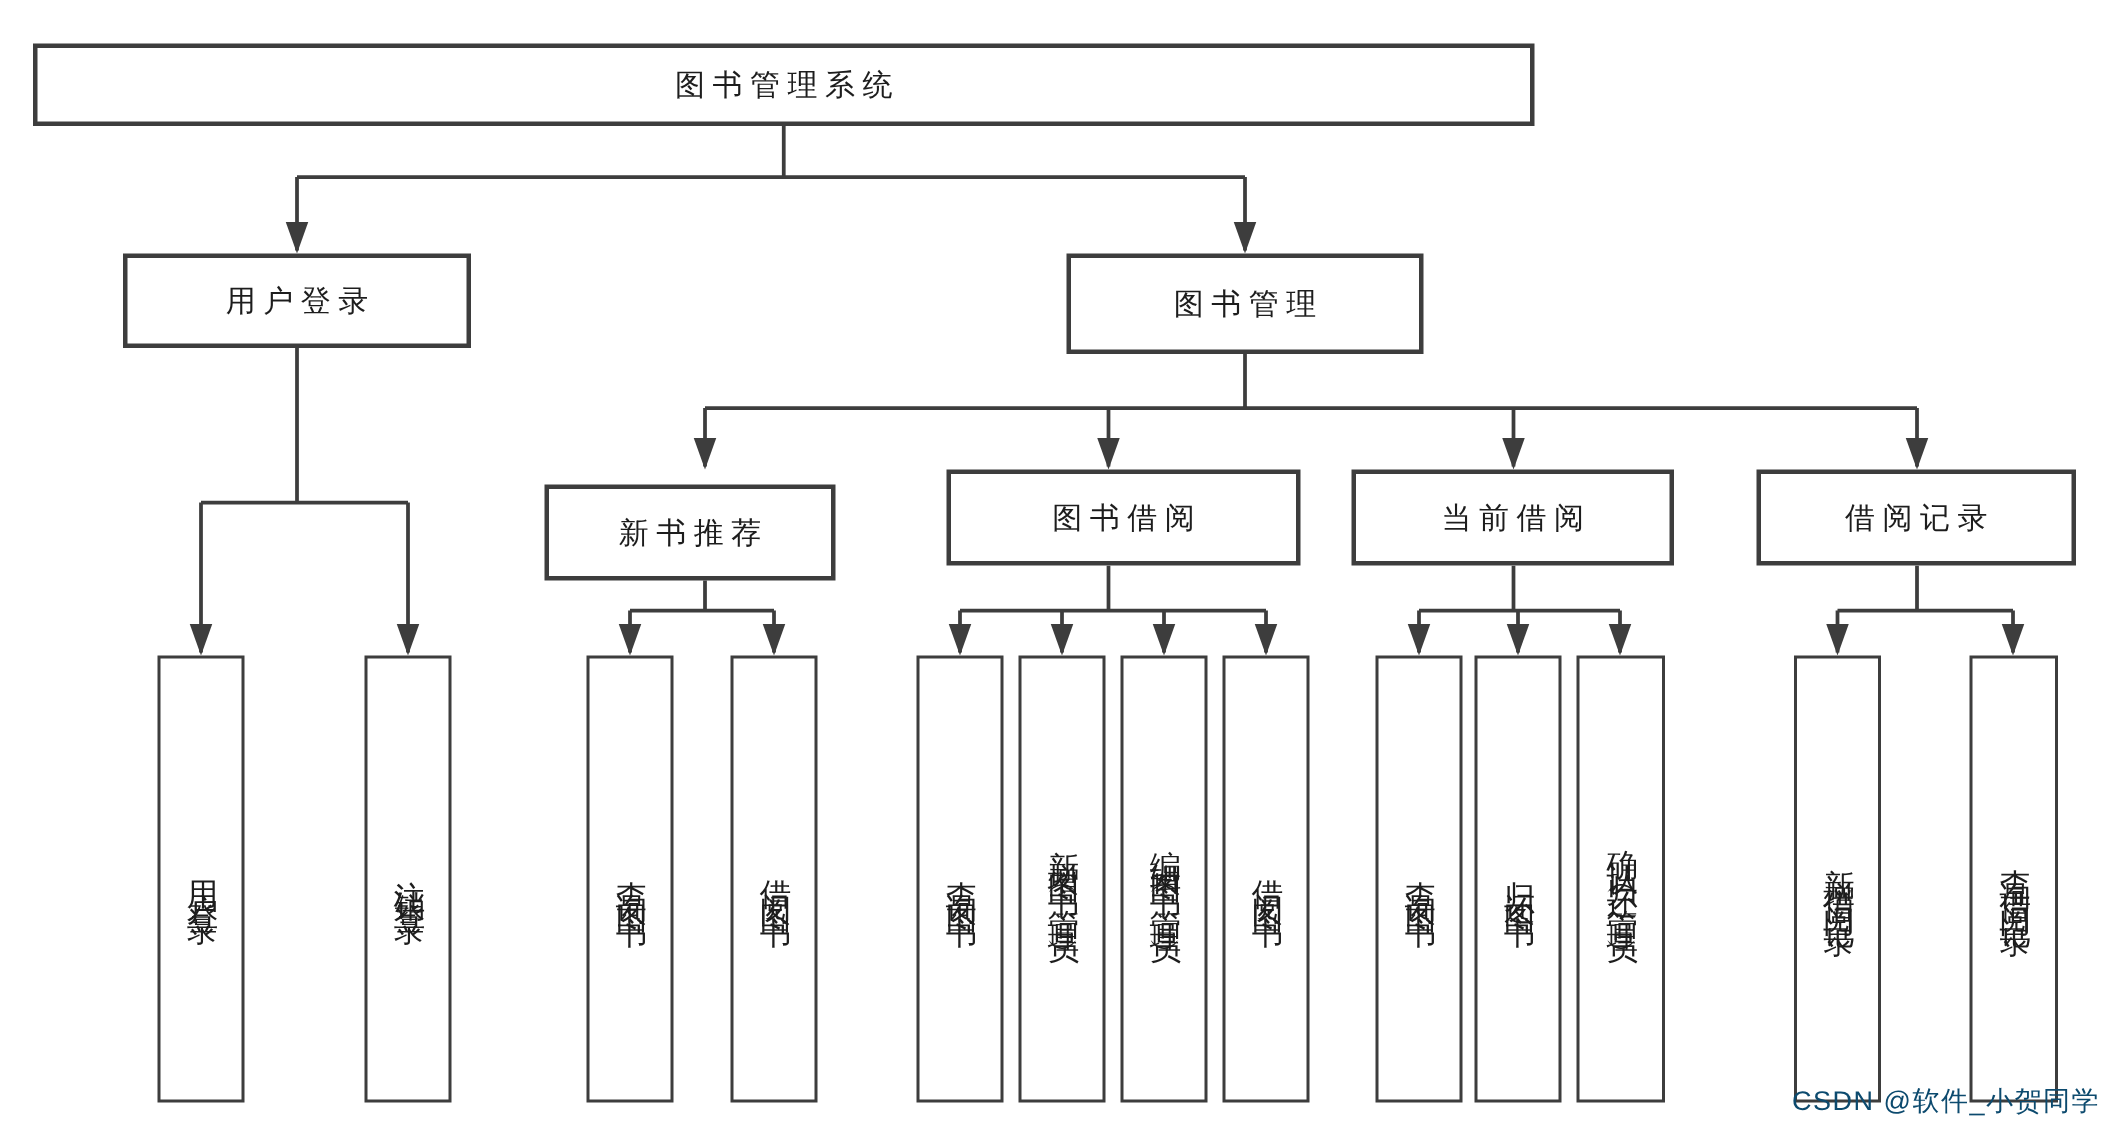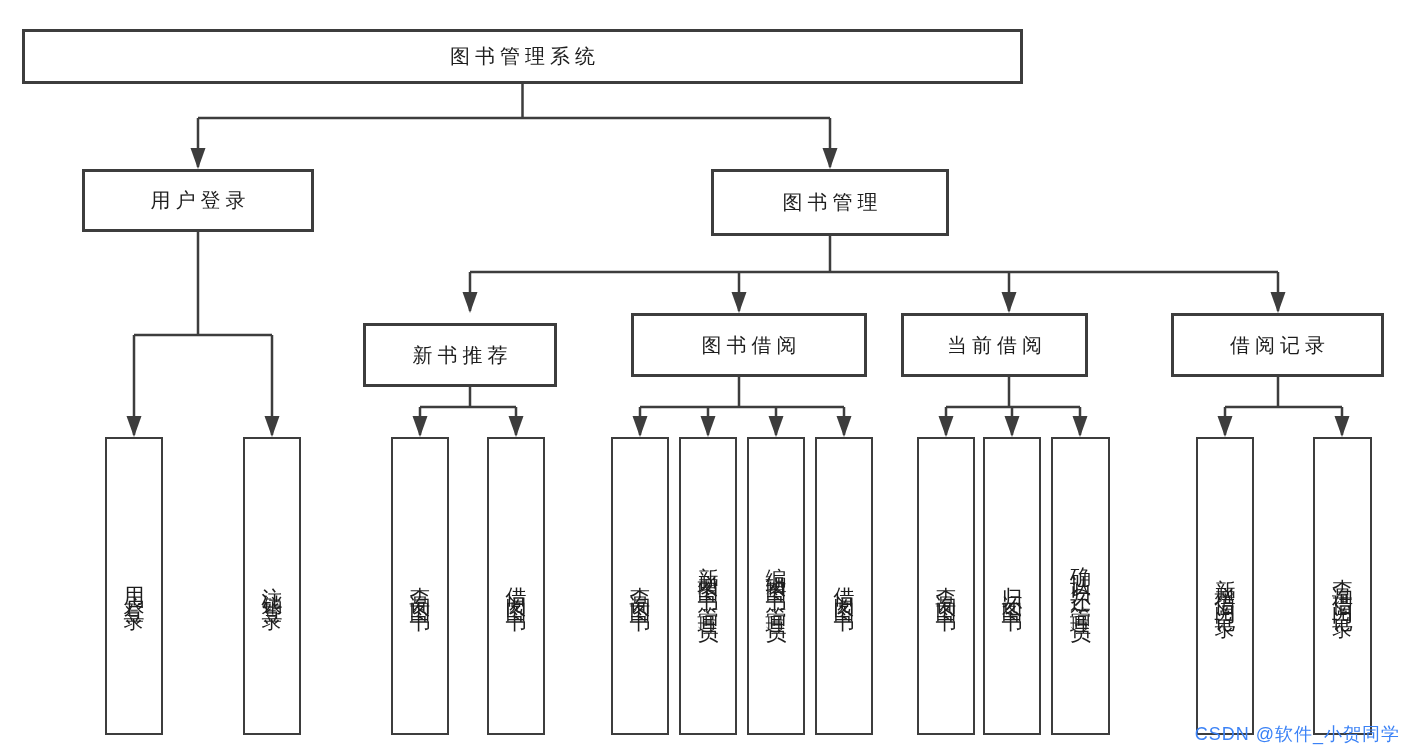--- a/index.html
+++ b/index.html
@@ -45,21 +45,21 @@
     font-size: 21px;
     letter-spacing: 8px;
     text-indent: 0;
     white-space: normal;
   }
   .watermark {
     position: absolute;
     right: 5px;
     bottom: 1px;
     font-size: 18px;
-    color: #3b82f6;
+    color: #0c4a6e;
     letter-spacing: 1px;
     z-index: 4;
   }
 </style>
 </head>
 <body>
 
 <div class="stage">
 
   <svg class="connectors" viewBox="0 0 1405 747" xmlns="http://www.w3.org/2000/svg">
@@ -109,21 +109,21 @@
     <use href="#ah" x="1342" y="437"></use>
   </svg>
 
   <div class="node" style="left:22px; top:14px; width:1001px; height:55px;margin-top:15px;">图书管理系统</div>
 
   <div class="node" style="left:82px; top:169px; width:232px; height:63px;">用户登录</div>
   <div class="node" style="left:711px; top:169px; width:238px; height:67px;">图书管理</div>
 
   <div class="node" style="left:363px; top:323px; width:194px; height:64px;">新书推荐</div>
   <div class="node" style="left:631px; top:313px; width:236px; height:64px;">图书借阅</div>
-  <div class="node" style="left:901px; top:313px; width:187px; height:64px;">当前借阅</div>
+  <div class="node" style="left:901px; top:313px; width:215px; height:64px;">当前借阅</div>
   <div class="node" style="left:1171px; top:313px; width:213px; height:64px;">借阅记录</div>
 
   <div class="node leaf" style="left:105px; top:437px; width:58px; height:298px;">用户登录</div>
   <div class="node leaf" style="left:243px; top:437px; width:58px; height:298px;">注销登录</div>
 
   <div class="node leaf" style="left:391px; top:437px; width:58px; height:298px;">查询图书</div>
   <div class="node leaf" style="left:487px; top:437px; width:58px; height:298px;">借阅图书</div>
 
   <div class="node leaf" style="left:611px; top:437px; width:58px; height:298px;">查询图书</div>
   <div class="node leaf" style="left:679px; top:437px; width:58px; height:298px;">新增图书（管理员）</div>

